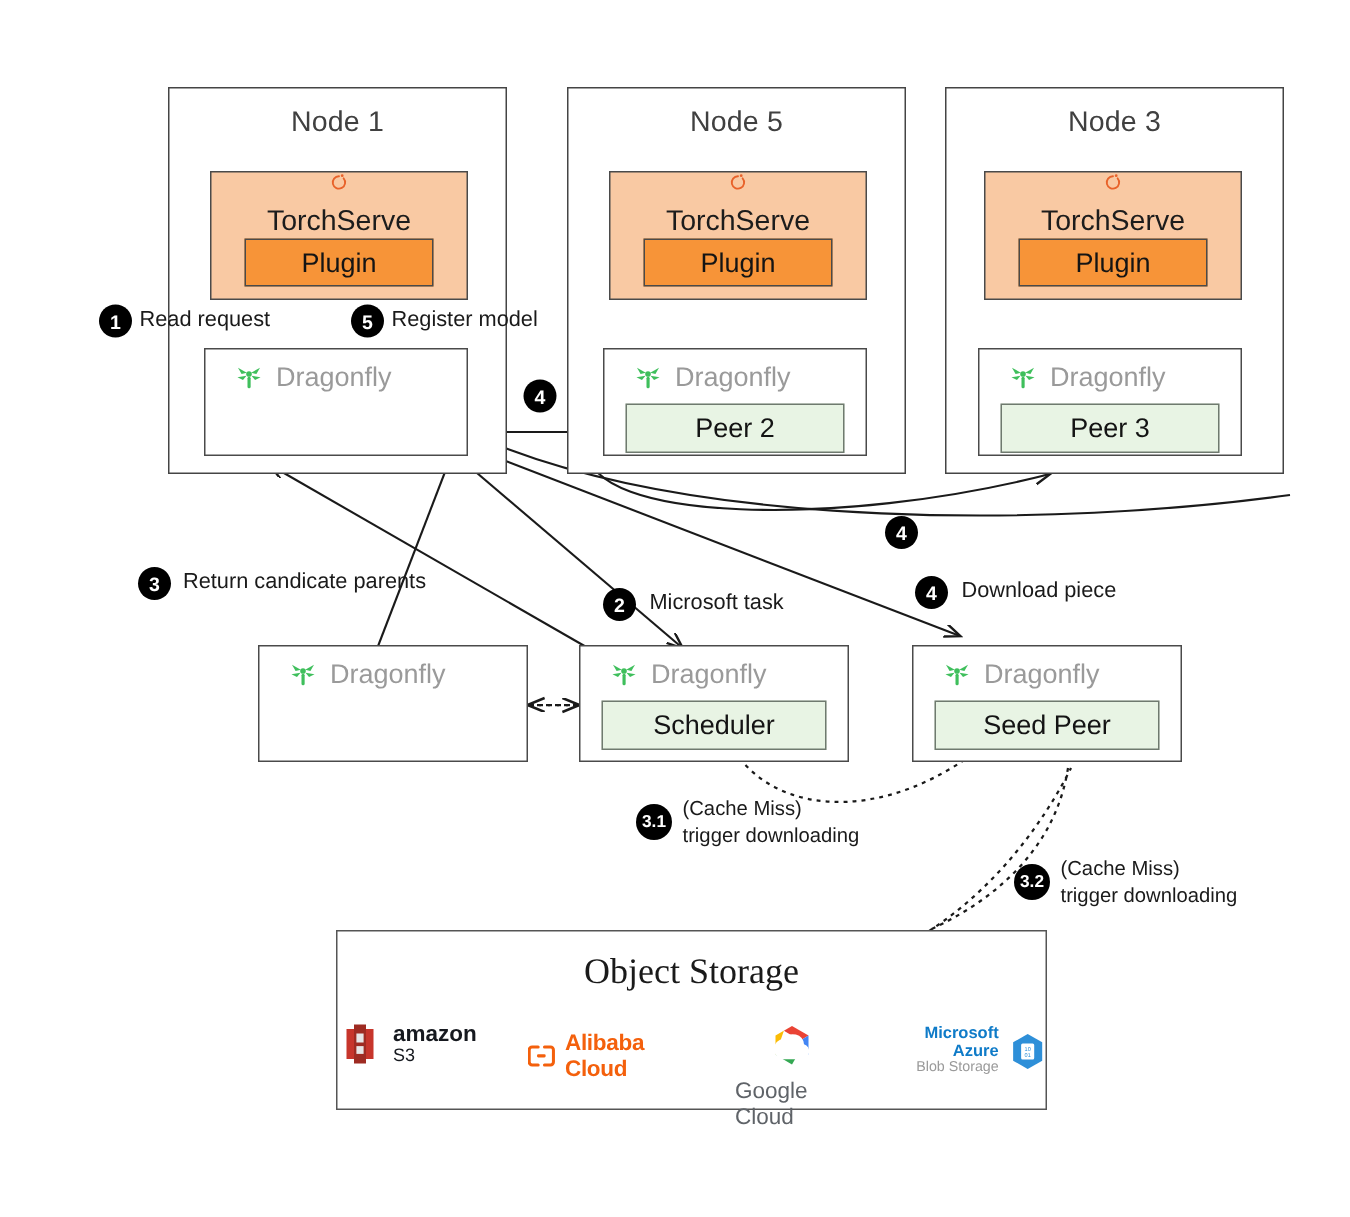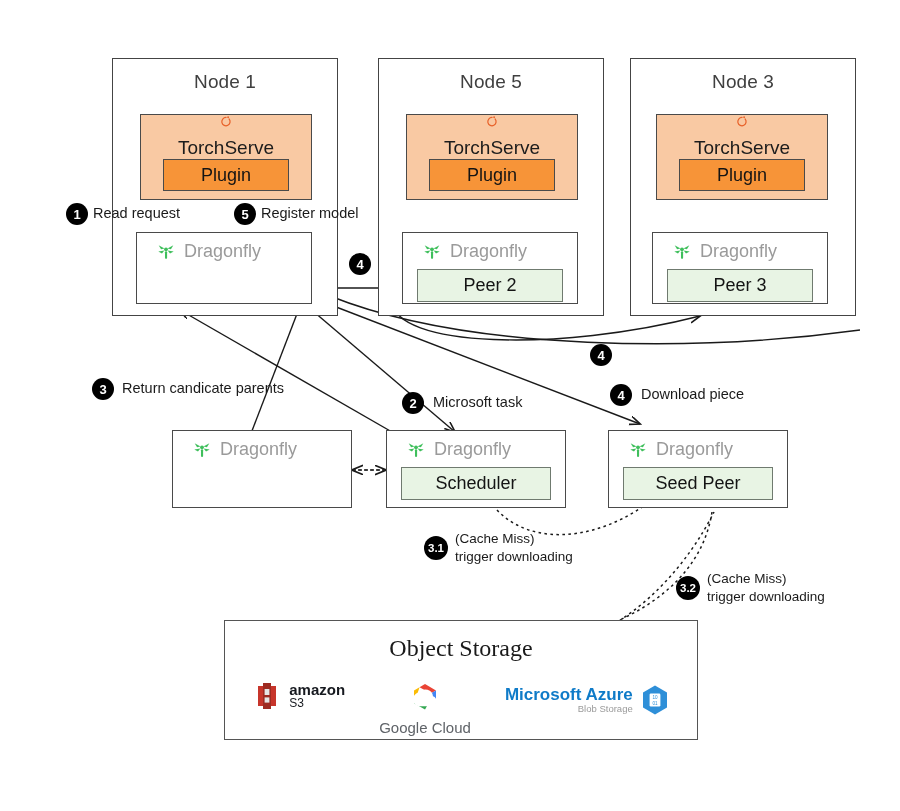--- a/index.html
+++ b/index.html
@@ -36,21 +36,21 @@
   .obj-title{text-align:center;font-family:"Liberation Serif",serif;
              font-size:24px;color:#1a1a1a;padding-top:14px;}
   .logo-row{display:flex;align-items:flex-start;justify-content:center;
             gap:34px;padding-top:18px;}
   .logo{display:flex;flex-direction:column;align-items:center;}
   .logo-ln{display:flex;align-items:center;gap:7px;}
   .amz-t1{font-size:15px;font-weight:bold;color:#16191f;line-height:1.02;}
   .amz-t2{font-size:12px;color:#16191f;line-height:1.05;}
   .ali-t{font-size:15px;font-weight:bold;color:#F4600C;letter-spacing:-.2px;}
   .gc-t{margin-top:5px;font-size:15px;color:#5F6368;}
-  .az-t1{font-size:17px;font-weight:bold;color:#0F7BC8;line-height:1.05;}
+  .az-t1{font-size:11px;font-weight:bold;color:#0F7BC8;line-height:1.05;}
   .az-t2{font-size:9.5px;color:#9a9a9a;line-height:1.1;text-align:right;}
 
   
   .badge{border-radius:50%;background:#000;color:#fff;
          display:flex;align-items:center;justify-content:center;
          font-weight:bold;}
   .badge.b1{width:22px;height:22px;font-size:13px;}
   .badge.b2{width:24px;height:24px;font-size:11.5px;}
   .step-txt{font-size:14.5px;color:#1a1a1a;white-space:nowrap;line-height:1.32;}
   .step-txt.two{font-size:13.5px;}
@@ -289,20 +289,30 @@
           <rect x="12.6" y="9" width="4.8" height="6" fill="#E6E6E6"></rect>
           <rect x="12.6" y="17.4" width="4.8" height="5.2" fill="#E6E6E6"></rect>
         </svg>
         <div>
           <div class="amz-t1">amazon</div>
           <div class="amz-t2">S3</div>
         </div>
       </div>
     </div>
 
+    <div class="logo" style="margin-top:7px;">
+      <div class="logo-ln">
+        <svg width="22" height="18" viewBox="0 0 22 18">
+          <path d="M8.4 1.6 L3.4 1.6 A2.4 2.4 0 0 0 1 4 L1 14 A2.4 2.4 0 0 0 3.4 16.4 L8.4 16.4" fill="none" stroke="#F4600C" stroke-width="2.5" stroke-linecap="round"></path>
+          <path d="M13.6 1.6 L18.6 1.6 A2.4 2.4 0 0 1 21 4 L21 14 A2.4 2.4 0 0 1 18.6 16.4 L13.6 16.4" fill="none" stroke="#F4600C" stroke-width="2.5" stroke-linecap="round"></path>
+          <rect x="7.4" y="7.6" width="7.2" height="2.6" rx="1.1" fill="#F4600C"></rect>
+        </svg>
+        <span class="ali-t">Alibaba Cloud</span>
+      </div>
+    </div>
 
     <div class="logo">
       <svg width="44" height="34" viewBox="0 0 44 34">
         <path d="M22 4 L33 10.4 L27.6 13.6 L16.6 7.2 Z" fill="#EA4335"></path>
         <path d="M33 10.4 L33 23.2 L27.6 20 L27.6 13.6 Z" fill="#4285F4"></path>
         <path d="M11 10.4 L22 4 L16.6 7.2 L11 23.2 Z" fill="#FBBC05"></path>
         <path d="M11 23.2 L22 29.6 L27.6 20 L16.6 20 Z" fill="#34A853"></path>
         <path d="M16.6 12.6 A7.4 7.4 0 0 1 30 16.2 A5.2 5.2 0 0 1 29 26.2 L16.8 26.2 A6.8 6.8 0 0 1 16.6 12.6 Z" fill="#FFFFFF"></path>
       </svg>
       <div class="gc-t">Google Cloud</div>

